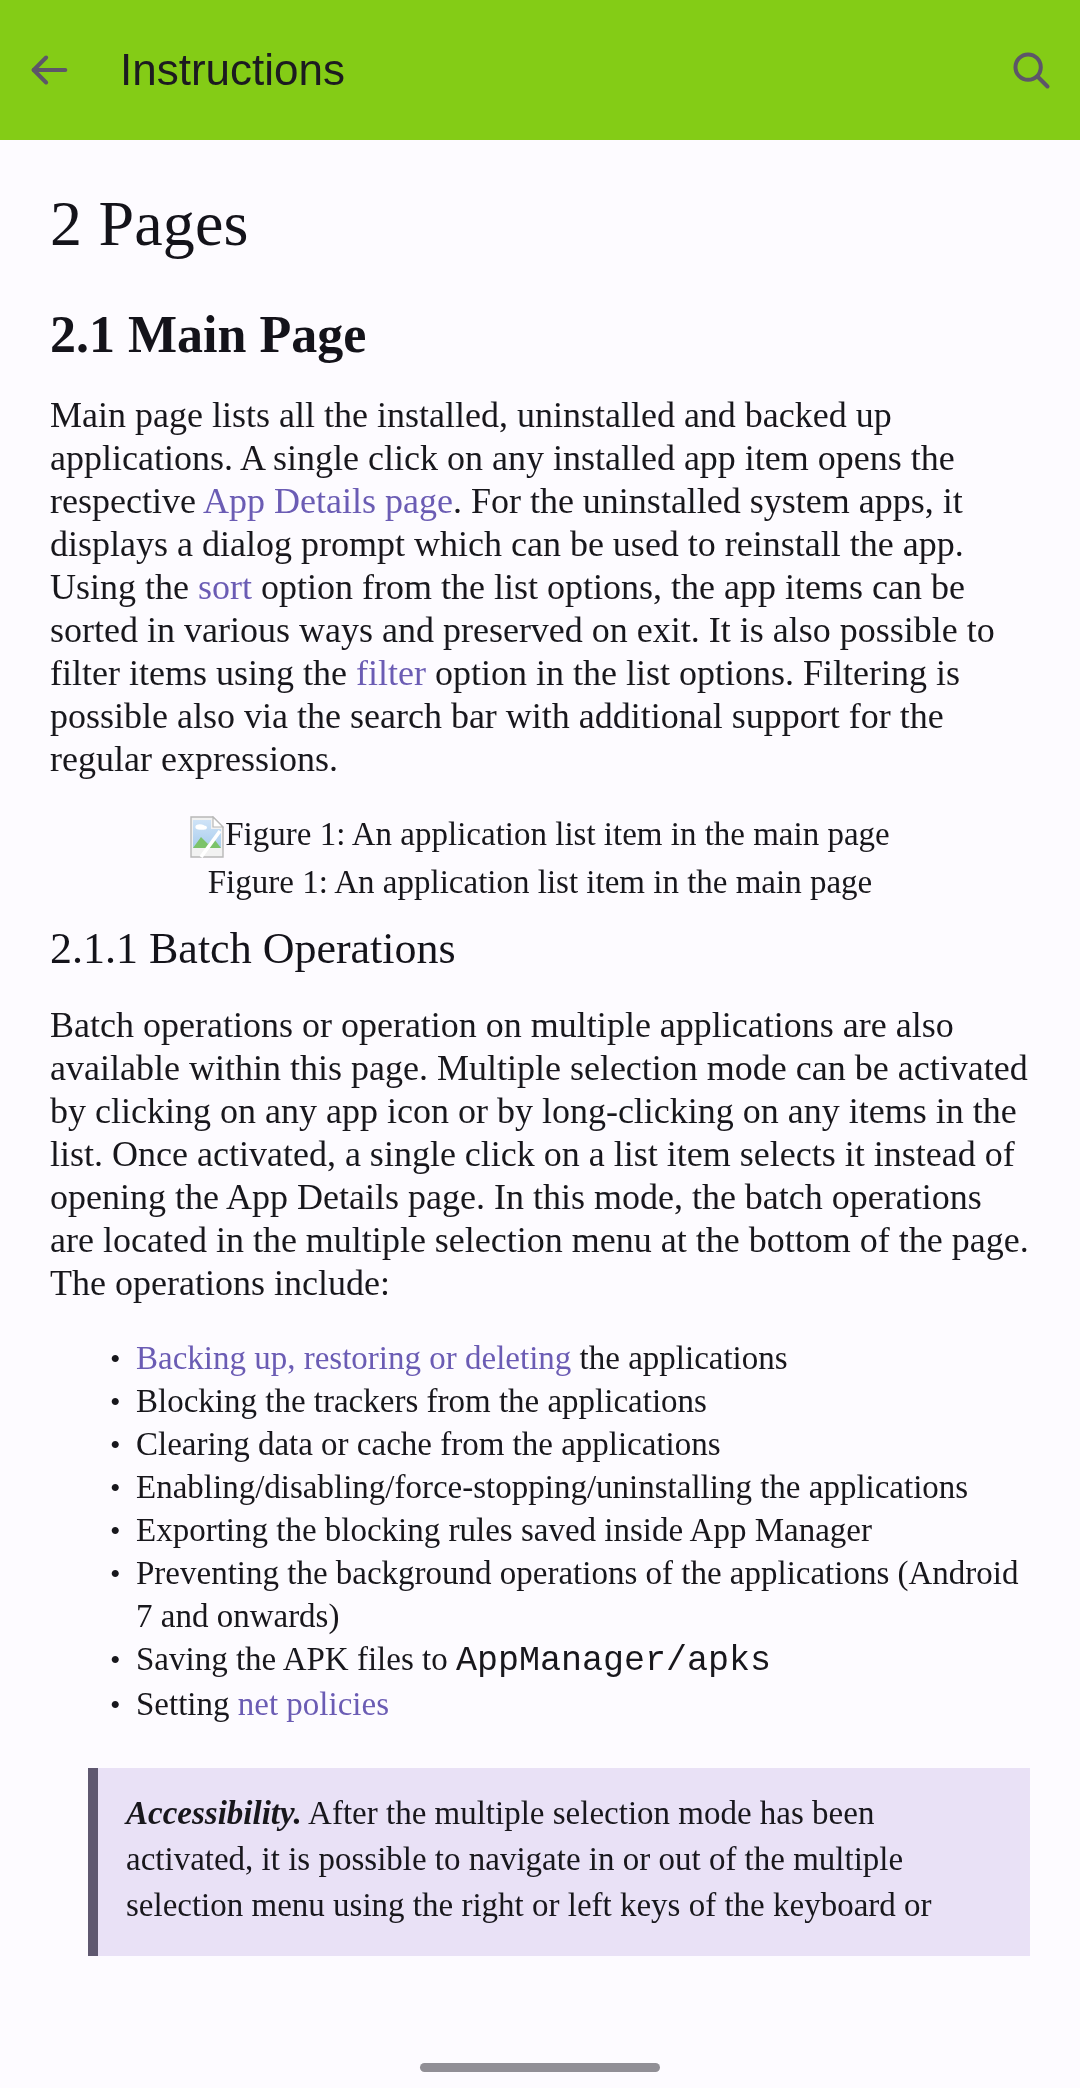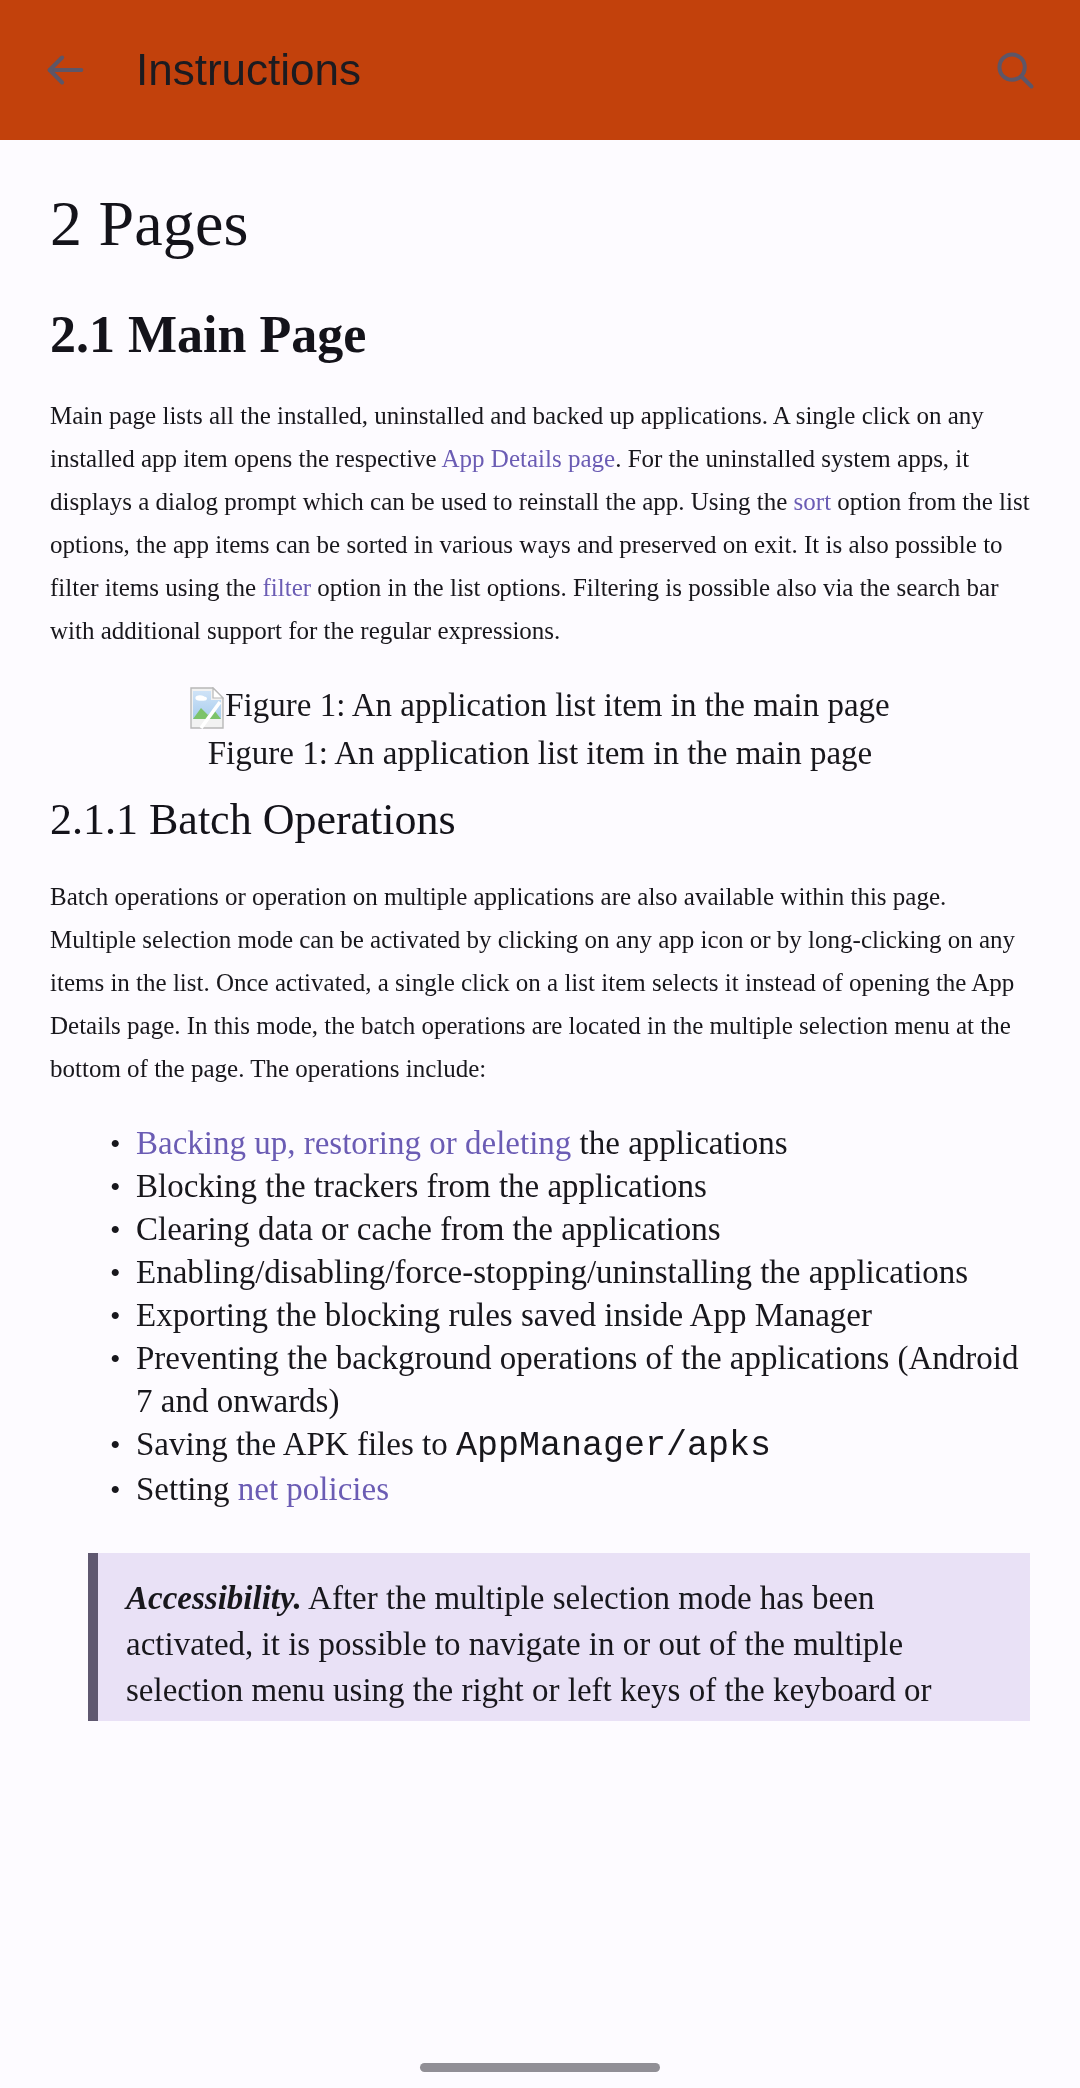--- a/index.html
+++ b/index.html
@@ -10,22 +10,22 @@
     font-family: "Liberation Serif", serif;
     overflow: hidden;
   }
   body { position: relative; }
 
   
   .appbar {
     height: 140px;
     display: flex;
     align-items: center;
-    padding: 0 34px;
-    background: #c2410c;
+    padding: 0 18px;
+    background: #84cc16;
   }
   .appbar-icon {
     width: 62px;
     height: 62px;
     display: flex;
     align-items: center;
     justify-content: center;
     flex: 0 0 auto;
     cursor: pointer;
   }
@@ -60,21 +60,21 @@
     line-height: 1.12;
   }
   h3.doc-h3 {
     font-size: 44px;
     font-weight: 400;
     color: #14131a;
     margin-top: 20px;
     line-height: 1.12;
   }
   p.doc-p {
-    font-size: 25px;
+    font-size: 36px;
     line-height: 43px;
     color: #18171c;
     margin-top: 30px;
     text-align: left;
   }
   a.doc-link {
     color: #6b5cb4;
     text-decoration: none;
     cursor: pointer;
   }
@@ -134,21 +134,21 @@
     color: #18171c;
   }
 
   
   .callout {
     margin-top: 42px;
     margin-left: 38px;
     margin-right: 0px;
     background: #e9e1f6;
     border-left: 10px solid #5f5870;
-    padding: 22px 30px 8px 28px;
+    padding: 22px 30px 28px 28px;
   }
   .callout p {
     font-size: 33px;
     line-height: 46px;
     color: #18171c;
   }
   .callout .lead {
     font-weight: bold;
     font-style: italic;
   }

